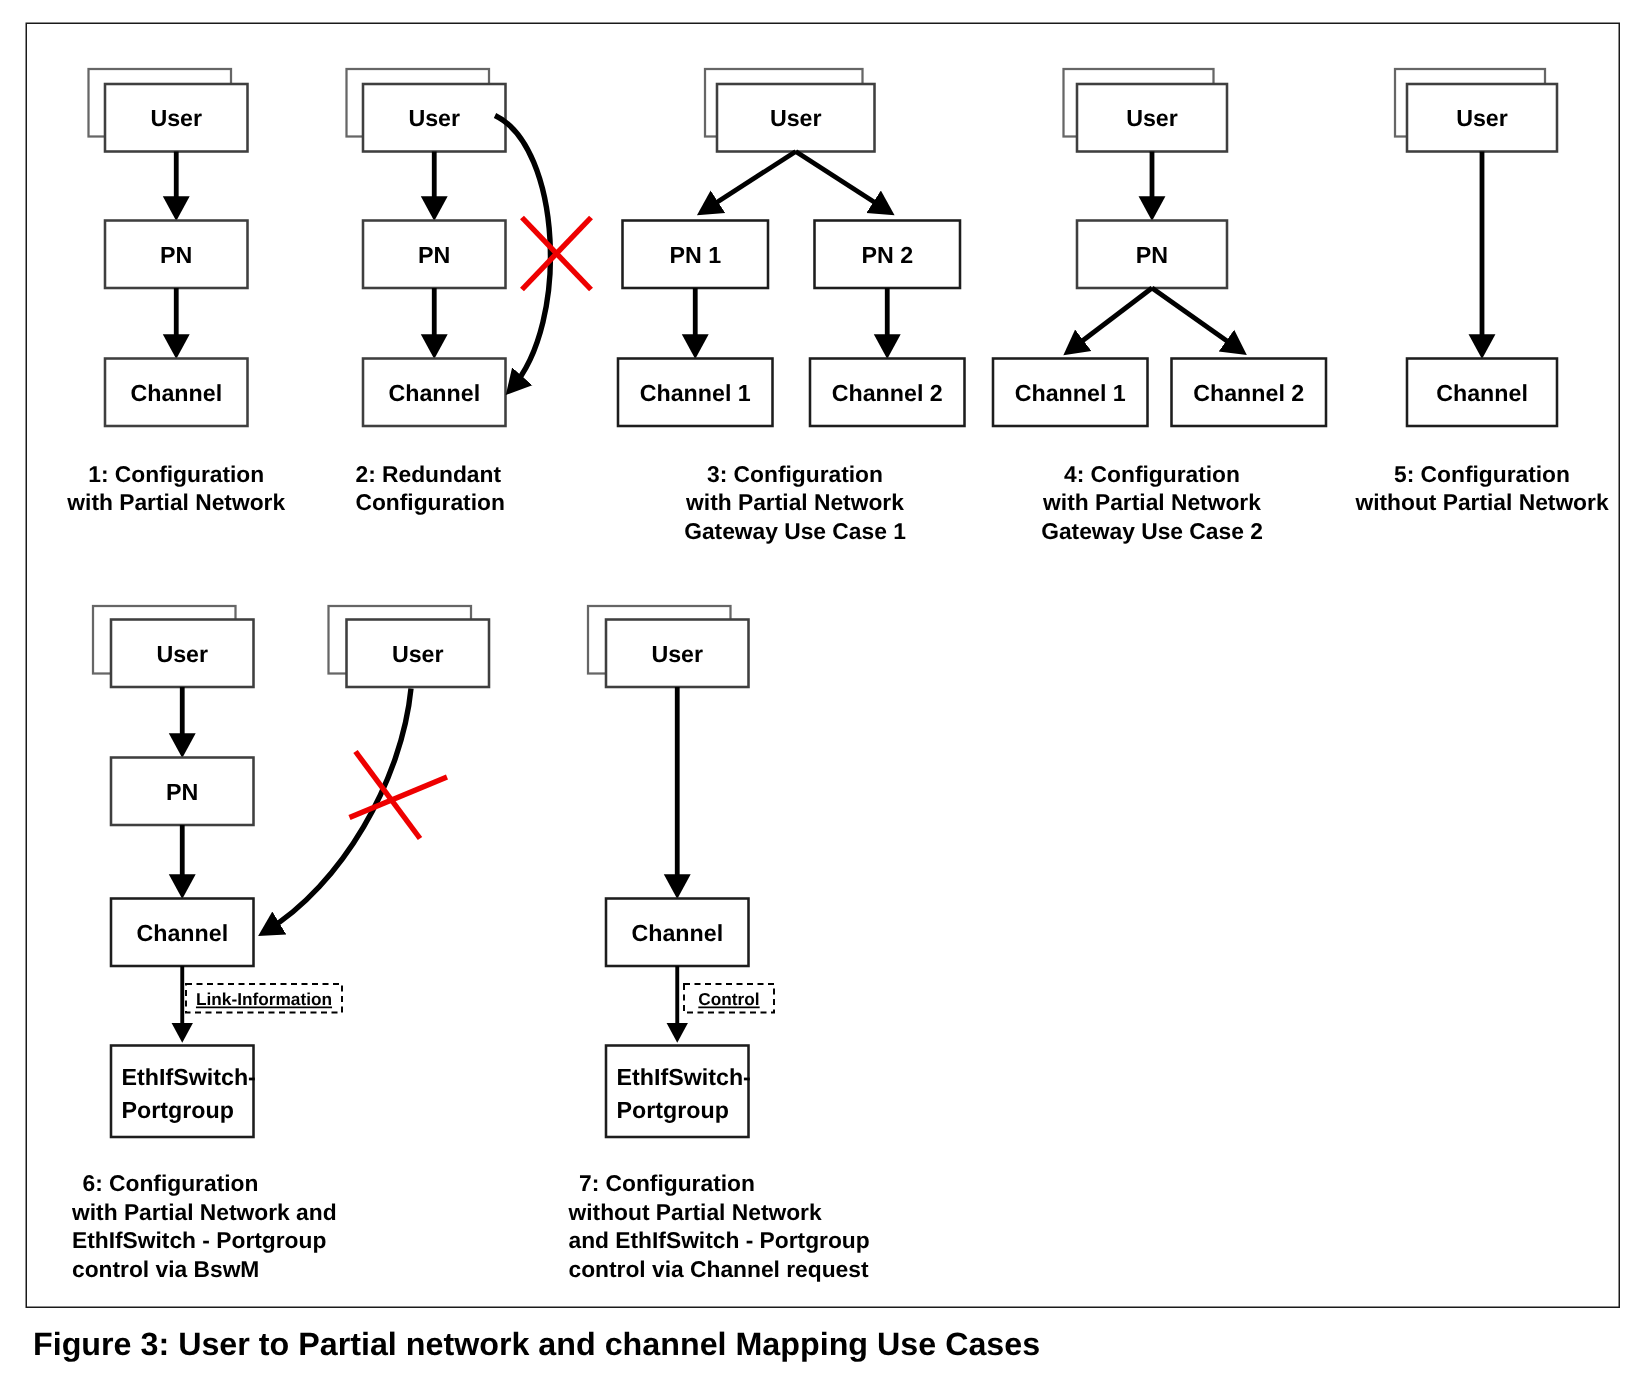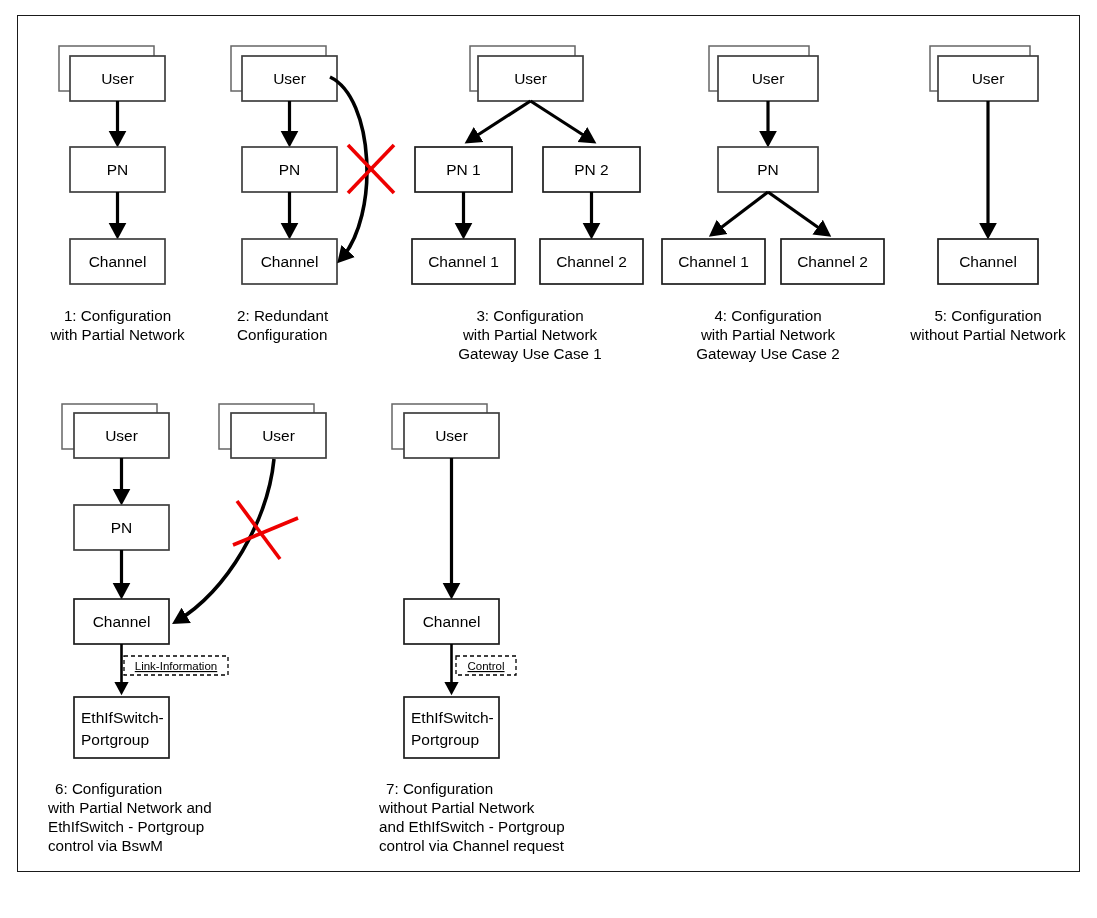--- a/index.html
+++ b/index.html
@@ -14,20 +14,21 @@
     color: #000000;
     position: relative;
     overflow: hidden;
   }
   #figure-root {
     position: absolute;
     left: 0;
     top: 0;
     width: 920px;
     height: 918px;
+    font-weight: bold;
   }
   .frame-border {
     position: absolute;
     left: 17px;
     top: 15px;
     width: 1063px;
     height: 857px;
     border: 1.6px solid #1a1a1a;
     box-sizing: border-box;
     background: #ffffff;
@@ -312,14 +313,15 @@
         <text class="node-label node-label-left" x="411" y="723">EthIfSwitch-</text>
         <text class="node-label node-label-left" x="411" y="745">Portgroup</text>
       </g>
       <text class="caption-text caption-left" x="386" y="794">7: Configuration</text>
       <text class="caption-text caption-left" x="379" y="813">without Partial Network</text>
       <text class="caption-text caption-left" x="379" y="832">and EthIfSwitch - Portgroup</text>
       <text class="caption-text caption-left" x="379" y="851">control via Channel request</text>
     </g>
   </svg>
 
+  <div class="figure-caption">Figure 3: User to Partial network and channel Mapping Use Cases</div>
 
 </div>
 
 </body></html>

